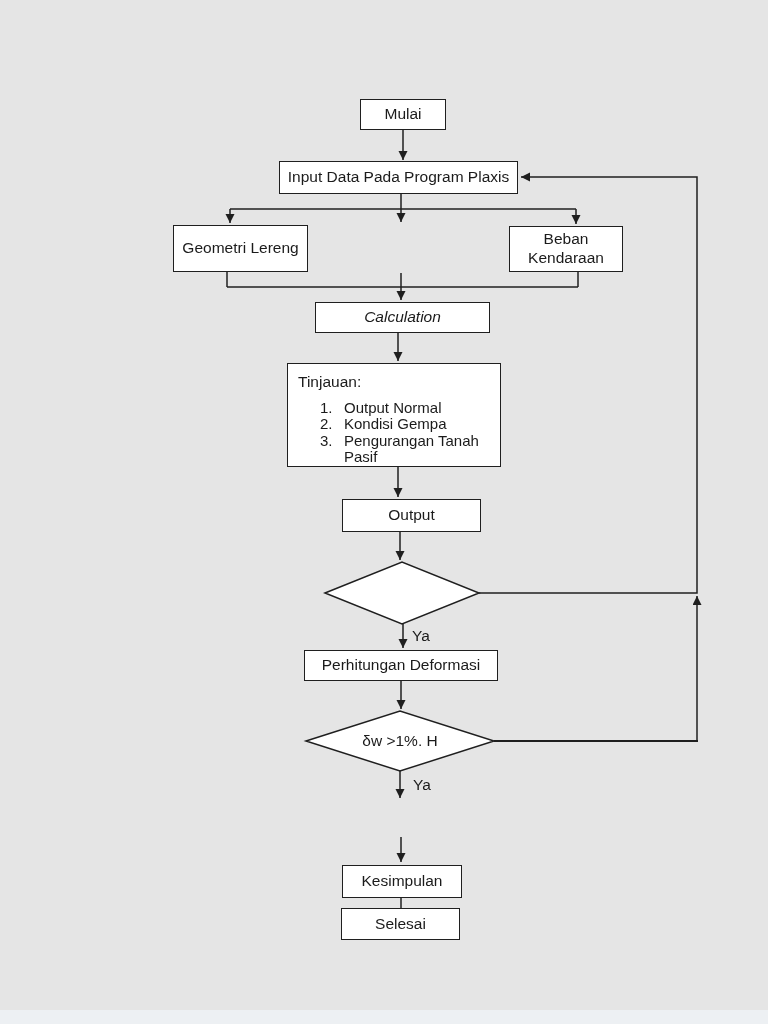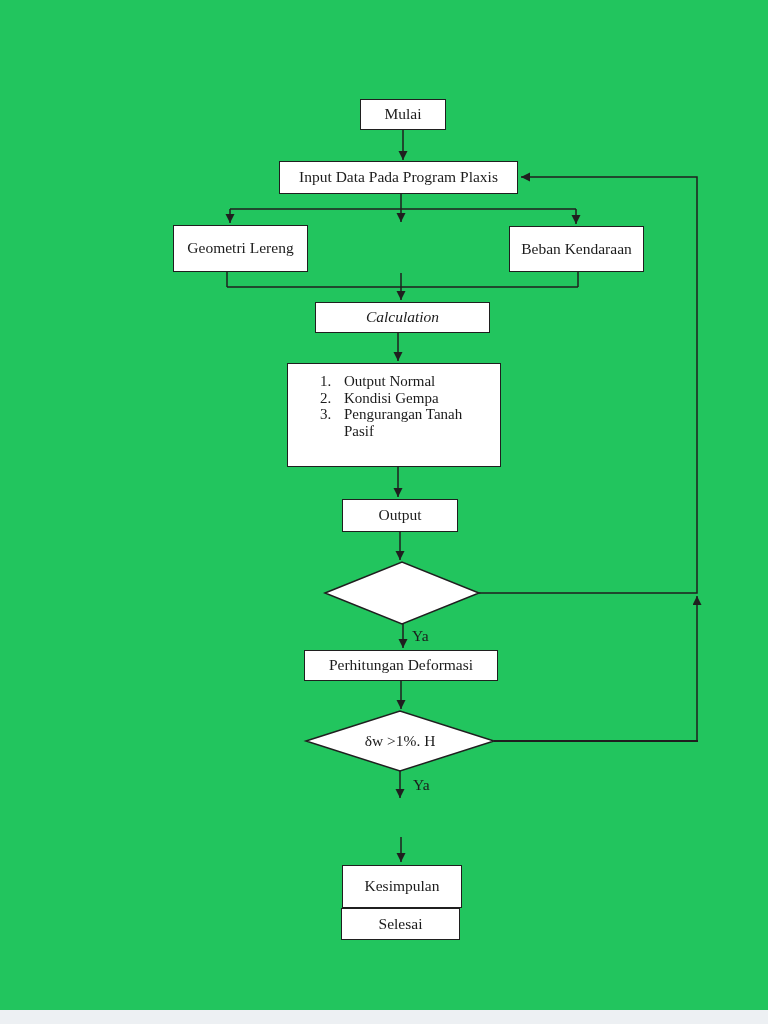--- a/index.html
+++ b/index.html
@@ -4,23 +4,23 @@
 <style>
   html, body {
     margin: 0;
     padding: 0;
     background: #ffffff;
   }
   .page {
     position: relative;
     width: 768px;
     height: 1024px;
-    background: #22c55e;
+    background: #e5e5e5;
     overflow: hidden;
-    font-family: Liberation Serif, serif;
+    font-family: Liberation Sans, sans-serif;
     color: #1b1b1b;
   }
   .lines-layer {
     position: absolute;
     left: 0; top: 0;
     width: 768px; height: 1024px;
   }
   .node {
     position: absolute;
     box-sizing: border-box;
@@ -130,60 +130,61 @@
 
   <div class="node" style="left:279px; top:161px; width:239px; height:33px;">
     <span>Input Data Pada Program Plaxis</span>
   </div>
 
   <div class="node" style="left:173px; top:225px; width:135px; height:47px;">
     <span>Geometri Lereng</span>
   </div>
 
 
-  <div class="node" style="left:509px; top:226px; width:135px; height:46px;">
+  <div class="node" style="left:509px; top:226px; width:114px; height:46px;">
     <span>Beban Kendaraan</span>
   </div>
 
   <div class="node node--italic" style="left:315px; top:302px; width:175px; height:31px;">
     <span>Calculation</span>
   </div>
 
   <div class="node node--list" style="left:287px; top:363px; width:214px; height:104px;">
+    <div class="list-title">Tinjauan:</div>
     <div class="list-row">
       <span class="list-num">1.</span>
       <span class="list-text">Output Normal</span>
     </div>
     <div class="list-row">
       <span class="list-num">2.</span>
       <span class="list-text">Kondisi Gempa</span>
     </div>
     <div class="list-row">
       <span class="list-num">3.</span>
       <span class="list-text">Pengurangan Tanah Pasif</span>
     </div>
   </div>
 
-  <div class="node" style="left:342px; top:499px; width:116px; height:33px;">
+  <div class="node" style="left:342px; top:499px; width:139px; height:33px;">
     <span>Output</span>
   </div>
 
 
   <div class="edge-label" style="left:412px; top:627px;">Ya</div>
 
   <div class="node" style="left:304px; top:650px; width:194px; height:31px;">
     <span>Perhitungan Deformasi</span>
   </div>
 
   <div class="diamond-label" style="left:306px; top:711px; width:188px; height:60px;">δw &gt;1%. H</div>
 
   <div class="edge-label" style="left:413px; top:776px;">Ya</div>
 
 
-  <div class="node" style="left:342px; top:865px; width:120px; height:43px;">
+  <div class="node" style="left:342px; top:865px; width:120px; height:33px;">
     <span>Kesimpulan</span>
   </div>
 
   <div class="node" style="left:341px; top:908px; width:119px; height:32px;">
     <span>Selesai</span>
   </div>
 
   <div class="page-edge"></div>
 
 </div>

